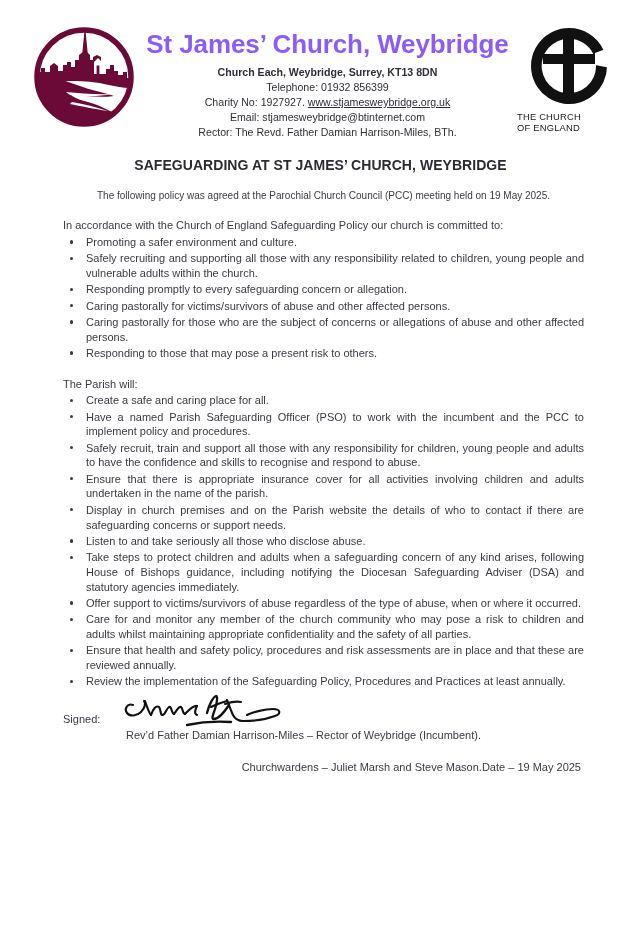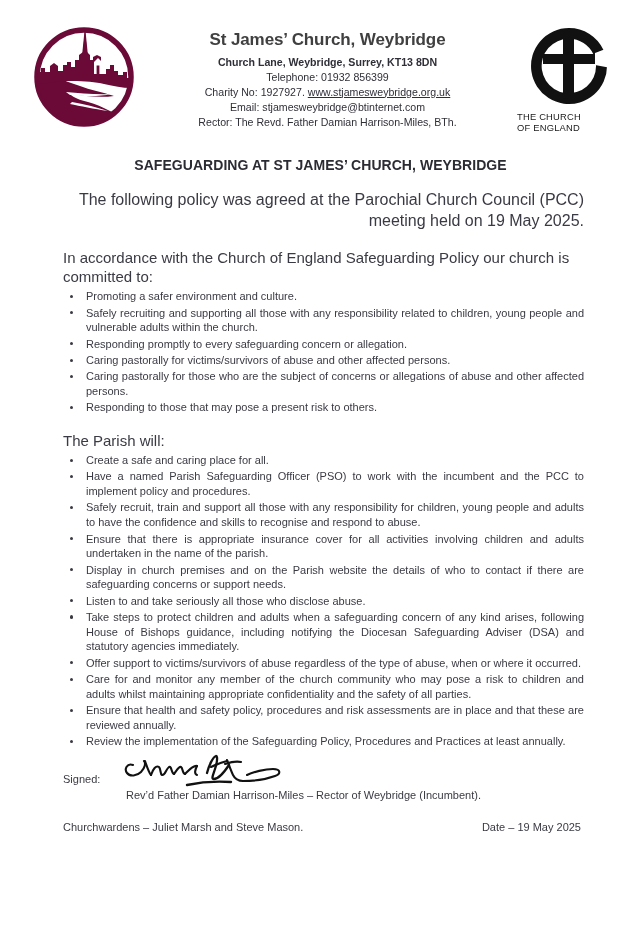--- a/index.html
+++ b/index.html
@@ -44,23 +44,23 @@
   }
 
   .header-center {
     flex: 1 1 auto;
     text-align: center;
     padding: 8px 4px 0 4px;
     min-width: 0;
   }
 
   .church-name {
-    font-size: 17px;
+    font-size: 26px;
     font-weight: bold;
-    color: #404040;
+    color: #8b5cf6;
     letter-spacing: -0.1px;
     line-height: 1.15;
     margin: 0 0 5px 0;
     white-space: nowrap;
   }
 
   .addr-line {
     font-size: 10.6px;
     font-weight: bold;
     color: #2f2f38;
@@ -108,28 +108,28 @@
     text-align: center;
     font-size: 14px;
     font-weight: bold;
     color: #2b2b33;
     letter-spacing: 0.05px;
     margin: 12px 0 0 0;
     padding-right: 6px;
   }
 
   .para {
-    font-size: 16px;
+    font-size: 10px;
     line-height: 1.33;
     margin: 16px 0 0 0;
-    text-align: right;
+    text-align: center;
   }
 
   .lead {
-    font-size: 15px;
+    font-size: 11px;
     line-height: 1.33;
     margin: 16px 0 2px 0;
   }
 
   ul.bullets {
     list-style: none;
     margin: 0;
     padding: 0;
   }
 
@@ -184,21 +184,21 @@
   .sig-name {
     position: absolute;
     left: 63px;
     top: 38px;
     font-size: 11px;
     white-space: nowrap;
   }
 
   .footer-row {
     display: flex;
-    justify-content: space-between;
+    justify-content: flex-end;
     align-items: baseline;
     font-size: 11px;
     margin-top: 22px;
   }
   .footer-date { padding-right: 3px; }
 </style>
 </head>
 <body>
 
 <div class="page">
@@ -241,21 +241,21 @@
         <path d="M64 40 L68 36 L72 40 L72 52 L64 52 Z" fill="#ffffff"></path>
         <path d="M66.6 43.5 L69.4 43.5 L69.4 52 L66.6 52 Z" fill="#6b0a37"></path>
 
         <path d="M36 70 C 50 71, 66 73, 82 72 C 68 75, 52 74, 40 73 Z" fill="#ffffff"></path>
         <path d="M42 80 C 54 82, 66 85, 78 89 C 64 87, 50 84, 40 82 Z" fill="#ffffff"></path>
       </g>
     </svg>
 
     <div class="header-center">
       <div class="church-name">St James’ Church, Weybridge</div>
-      <div class="addr-line">Church Lane, Weybridge, Surrey, KT13 8DN</div>
+      <div class="addr-line">Church Each, Weybridge, Surrey, KT13 8DN</div>
       <div class="contact-line">Telephone: 01932 856399</div>
       <div class="contact-line"><span>Charity No: 1927927. </span><span class="link">www.stjamesweybridge.org.uk</span></div>
       <div class="contact-line">Email: stjamesweybridge@btinternet.com</div>
       <div class="contact-line">Rector: The Revd. Father Damian Harrison-Miles, BTh.</div>
     </div>
 
     <div class="logo-right">
       <svg class="coe-mark" width="84" height="84" viewBox="0 0 84 84">
 
         <path d="M42 4 A38 38 0 1 0 76.5 26 L66.5 30.5 A27.2 27.2 0 1 1 42 14.8 Z" fill="#111111"></path>

